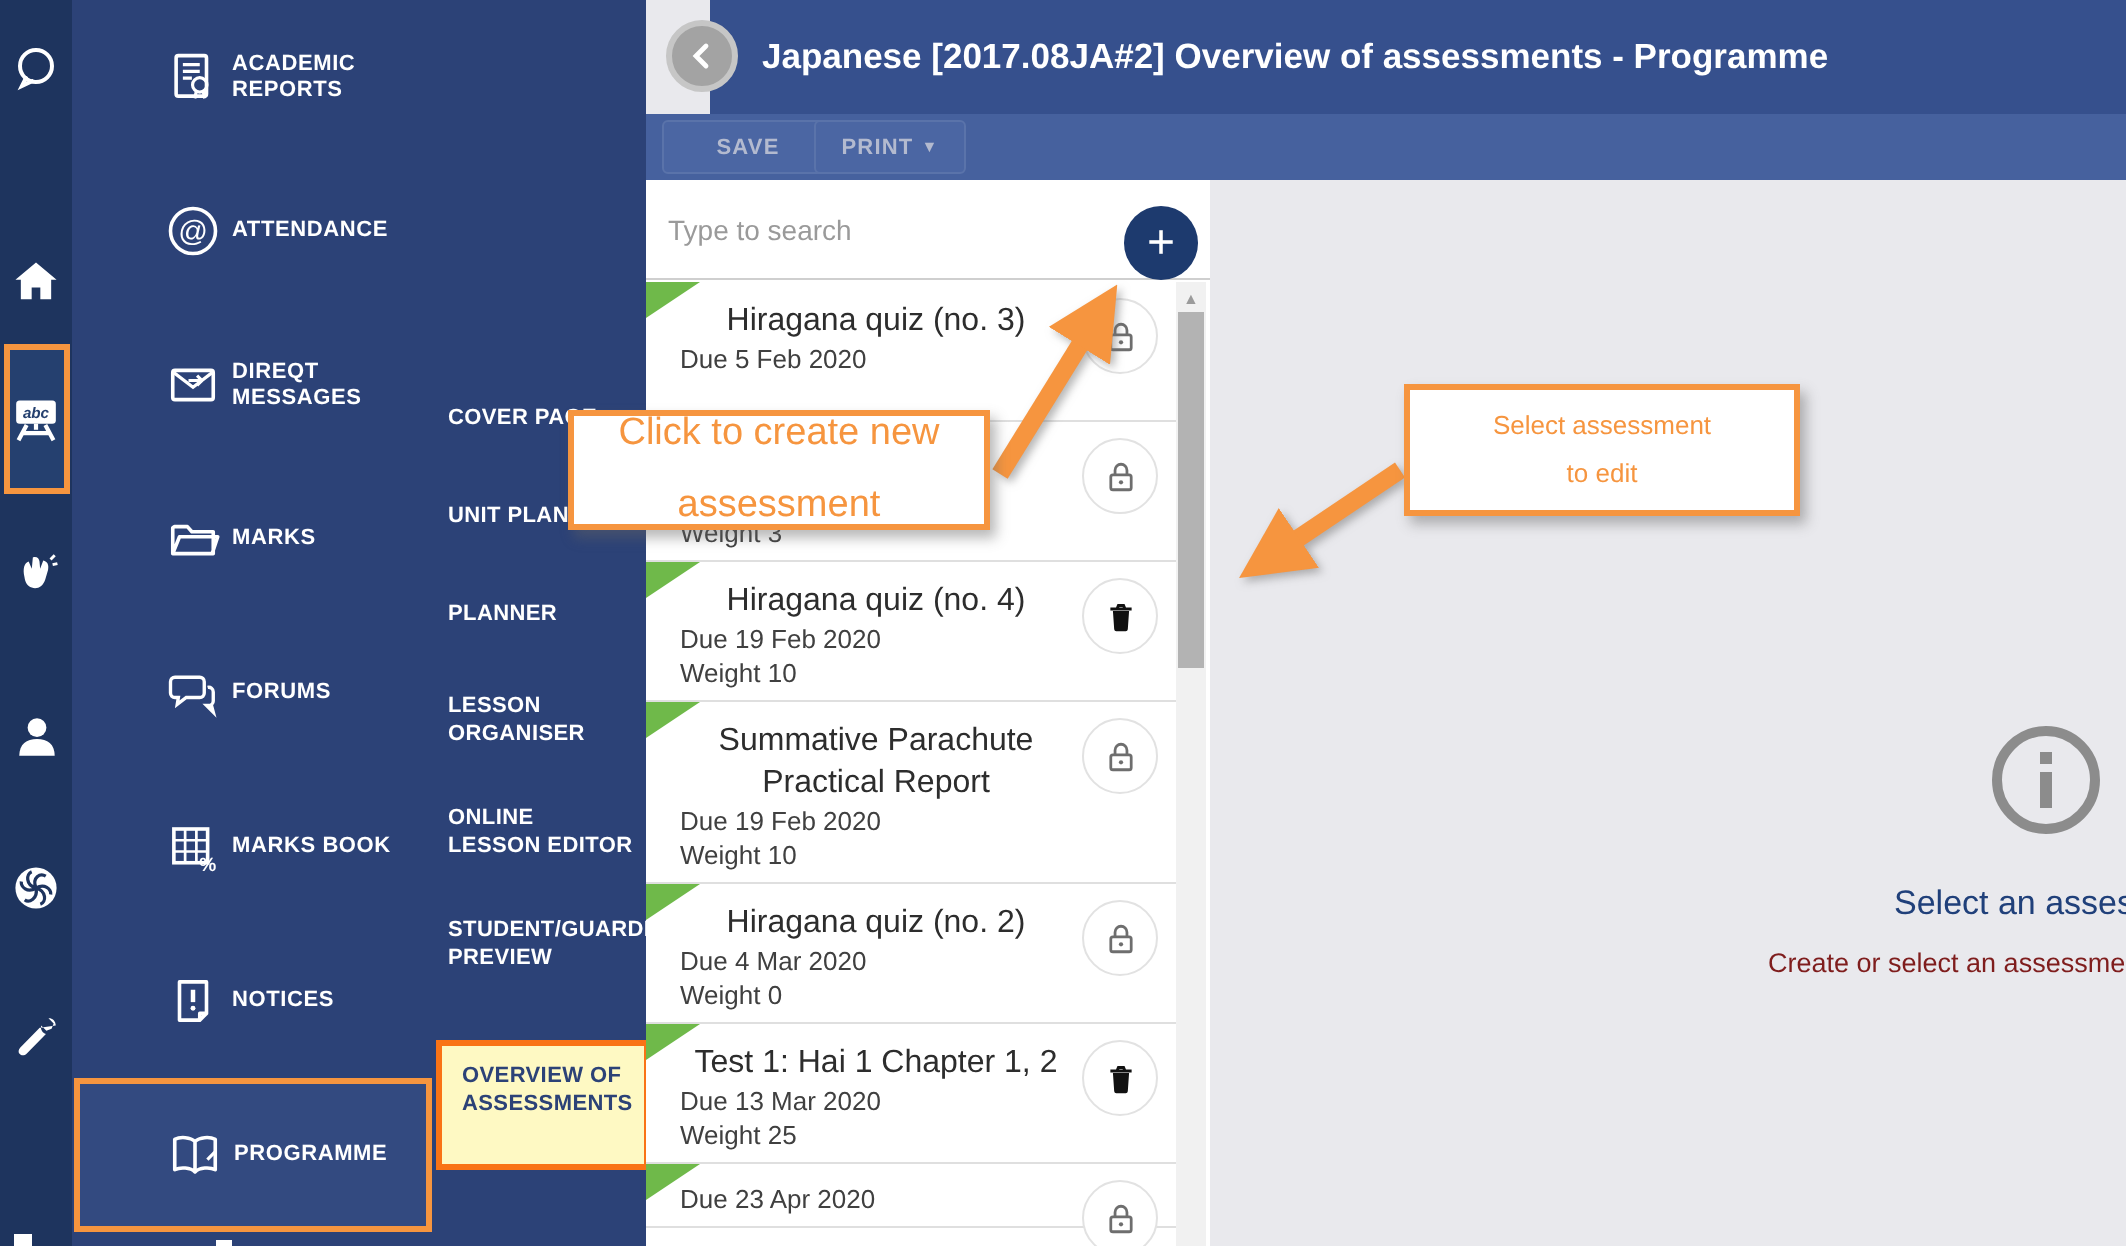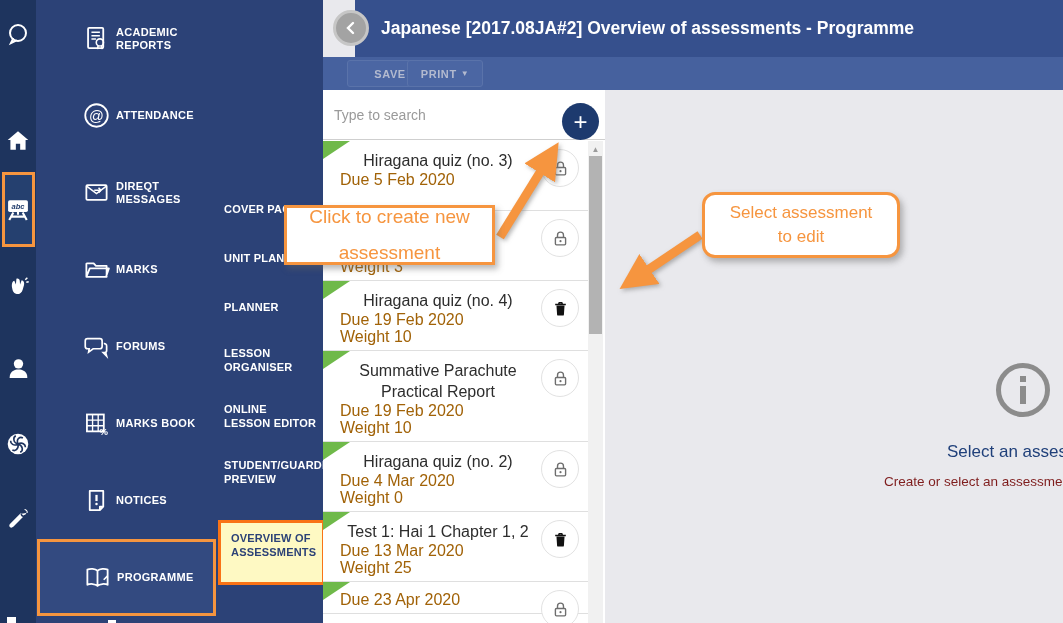--- a/index.html
+++ b/index.html
@@ -24,52 +24,52 @@
   .submenu { position:absolute; left:218px; top:0; width:105px; height:623px; background:#2c4277; z-index:4; overflow:hidden; }
   .submenu-item { position:absolute; left:6px; width:99px; color:#fff; font-size:11px; font-weight:bold; letter-spacing:.2px; line-height:14px; white-space:pre-line; cursor:pointer; }
   .submenu-item.active { left:0; width:107px; background:#fef9c3; color:#2c4277; border:3px solid #f97316; padding:8px 0 8px 10px; }
 
   
   .header { position:absolute; left:323px; top:0; width:740px; height:57px; background:#36508d; z-index:3;margin-left:32px; }
   .page-title { position:absolute; left:26px; top:18px; color:#fff; font-size:17.5px; font-weight:bold; white-space:nowrap; }
   .back-btn { position:absolute; left:-22px; top:10px; width:36px; height:36px; border-radius:50%; background:#a3a3a3; border:3px solid #c6c6c6; display:flex; align-items:center; justify-content:center; cursor:pointer; z-index:7; }
   .toolbar { position:absolute; left:323px; top:57px; width:740px; height:33px; background:#46619e; z-index:3; }
   .tb-btn { position:absolute; top:3px; height:27px; background:#4b66a3; border:1px solid #5a73aa; border-radius:3px; color:#b3bacf; font-size:11px; font-weight:bold; letter-spacing:.6px; display:flex; align-items:center; justify-content:center; cursor:pointer; }
-  .tb-save { left:24px; width:86px; }
+  .tb-save { left:8px; width:86px; }
   .tb-print { left:84px; width:76px; }
   .tb-caret { margin-left:4px; font-size:8px; }
 
   
   .list-panel { position:absolute; left:323px; top:90px; width:282px; height:533px; background:#fff; z-index:2; }
   .search-row { position:relative; height:50px; border-bottom:1px solid #cfcfcf; }
   .search-input { position:absolute; left:0; top:0; width:230px; height:49px; border:0; outline:0; padding-left:11px; font-size:14px; font-family:"Liberation Sans",sans-serif; color:#555; background:transparent; }
   .search-input::placeholder { color:#9a9a9a; }
   .add-btn { position:absolute; right:6px; top:13px; width:37px; height:37px; border-radius:50%; background:#1d3a6e; border:0; color:#fff; font-size:24px; line-height:33px; text-align:center; cursor:pointer; font-family:"Liberation Sans",sans-serif; }
   .assess-list { position:absolute; left:0; top:51px; width:265px; }
   .assess-item { position:relative; border-bottom:1px solid #dfdfdf; padding:9px 52px 5px 17px; cursor:pointer; background:#fff; }
   .assess-item::before { content:""; position:absolute; left:0; top:0; width:0; height:0; border-top:18px solid #6fb94a; border-right:27px solid transparent; }
   .a-title { font-size:16px; line-height:21px; color:#2d2d2d; min-height:21px;text-align:center; }
-  .a-meta { font-size:16px; line-height:17px; color:#a16207; min-height:17px; }
+  .a-meta { font-size:13px; line-height:17px; color:#404040; min-height:17px; }
   .a-action { position:absolute; right:9px; top:8px; width:38px; height:38px; border-radius:50%; background:#fff; border:1px solid #e2e2e2; display:flex; align-items:center; justify-content:center; cursor:pointer; }
 
   
   .scrollbar { position:absolute; left:265px; top:51px; width:15px; height:482px; background:#f1f1f1; }
   .scroll-up { position:absolute; top:2px; left:0; width:15px; height:13px; color:#9b9b9b; font-size:8px; text-align:center; line-height:13px; cursor:pointer; }
   .scroll-thumb { position:absolute; top:15px; left:1px; width:13px; height:178px; background:#b3b3b3; cursor:pointer; }
 
   
   .grey-panel { position:absolute; left:605px; top:90px; width:458px; height:533px; background:#e9e9ed; z-index:1; }
   .info-icon { position:absolute; left:390px; top:272px; }
   .empty-title { position:absolute; left:342px; top:352px; font-size:17px; color:#20407a; white-space:nowrap; }
   .empty-sub { position:absolute; left:279px; top:384px; font-size:13.5px; color:#7f1d1d; white-space:nowrap; }
 
   
   .callout { position:absolute; background:#fff; border:3px solid #f6953f; color:#f6953f; text-align:center; white-space:pre-line; z-index:60; box-shadow:3px 4px 6px rgba(100,100,100,.45); display:flex; align-items:center; justify-content:center; }
   .callout-1 { left:284px; top:183px; width:211px; height:60px; font-size:19px; line-height:36px;margin-top:22px; }
-  .callout-2 { left:702px; top:192px; width:198px; height:66px; font-size:17px; line-height:24px;border-radius:13px; }
+  .callout-2 { left:702px; top:192px; width:198px; height:66px; font-size:13px; line-height:24px; }
   .arrow-svg { position:absolute; z-index:59; filter:drop-shadow(2px 2px 2px rgba(110,110,110,.5)); }
 
   .frag { position:absolute; background:#fff; z-index:8; }
 </style>
 </head>
 <body>
 
 <div class="screen">
 
   <div class="rail">

